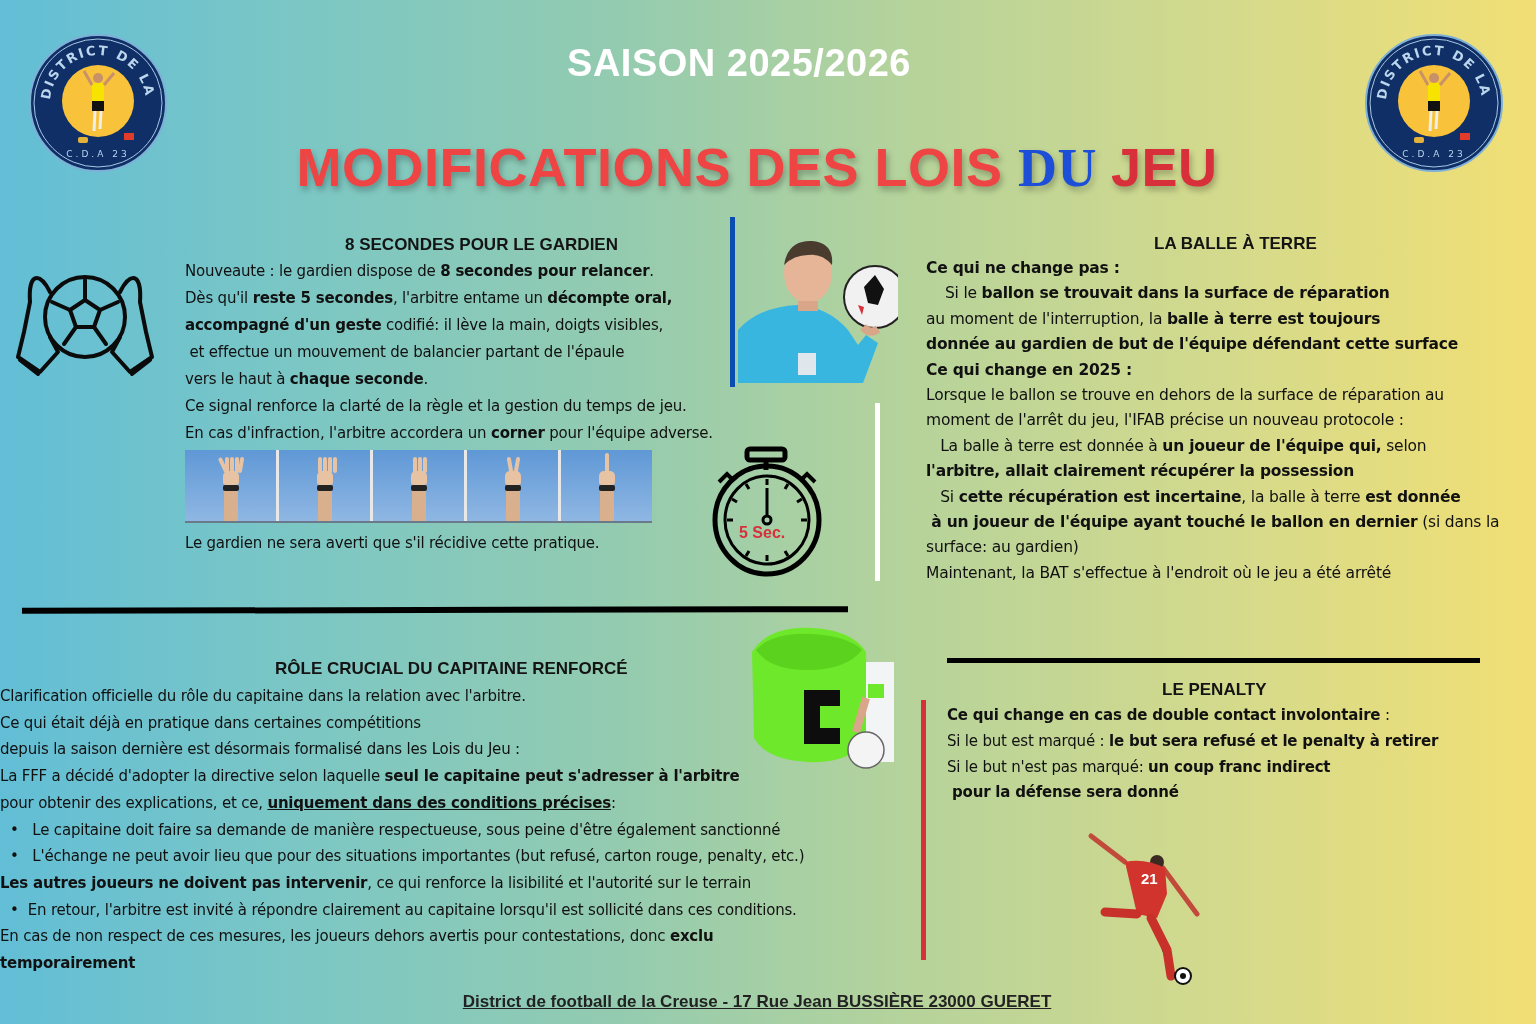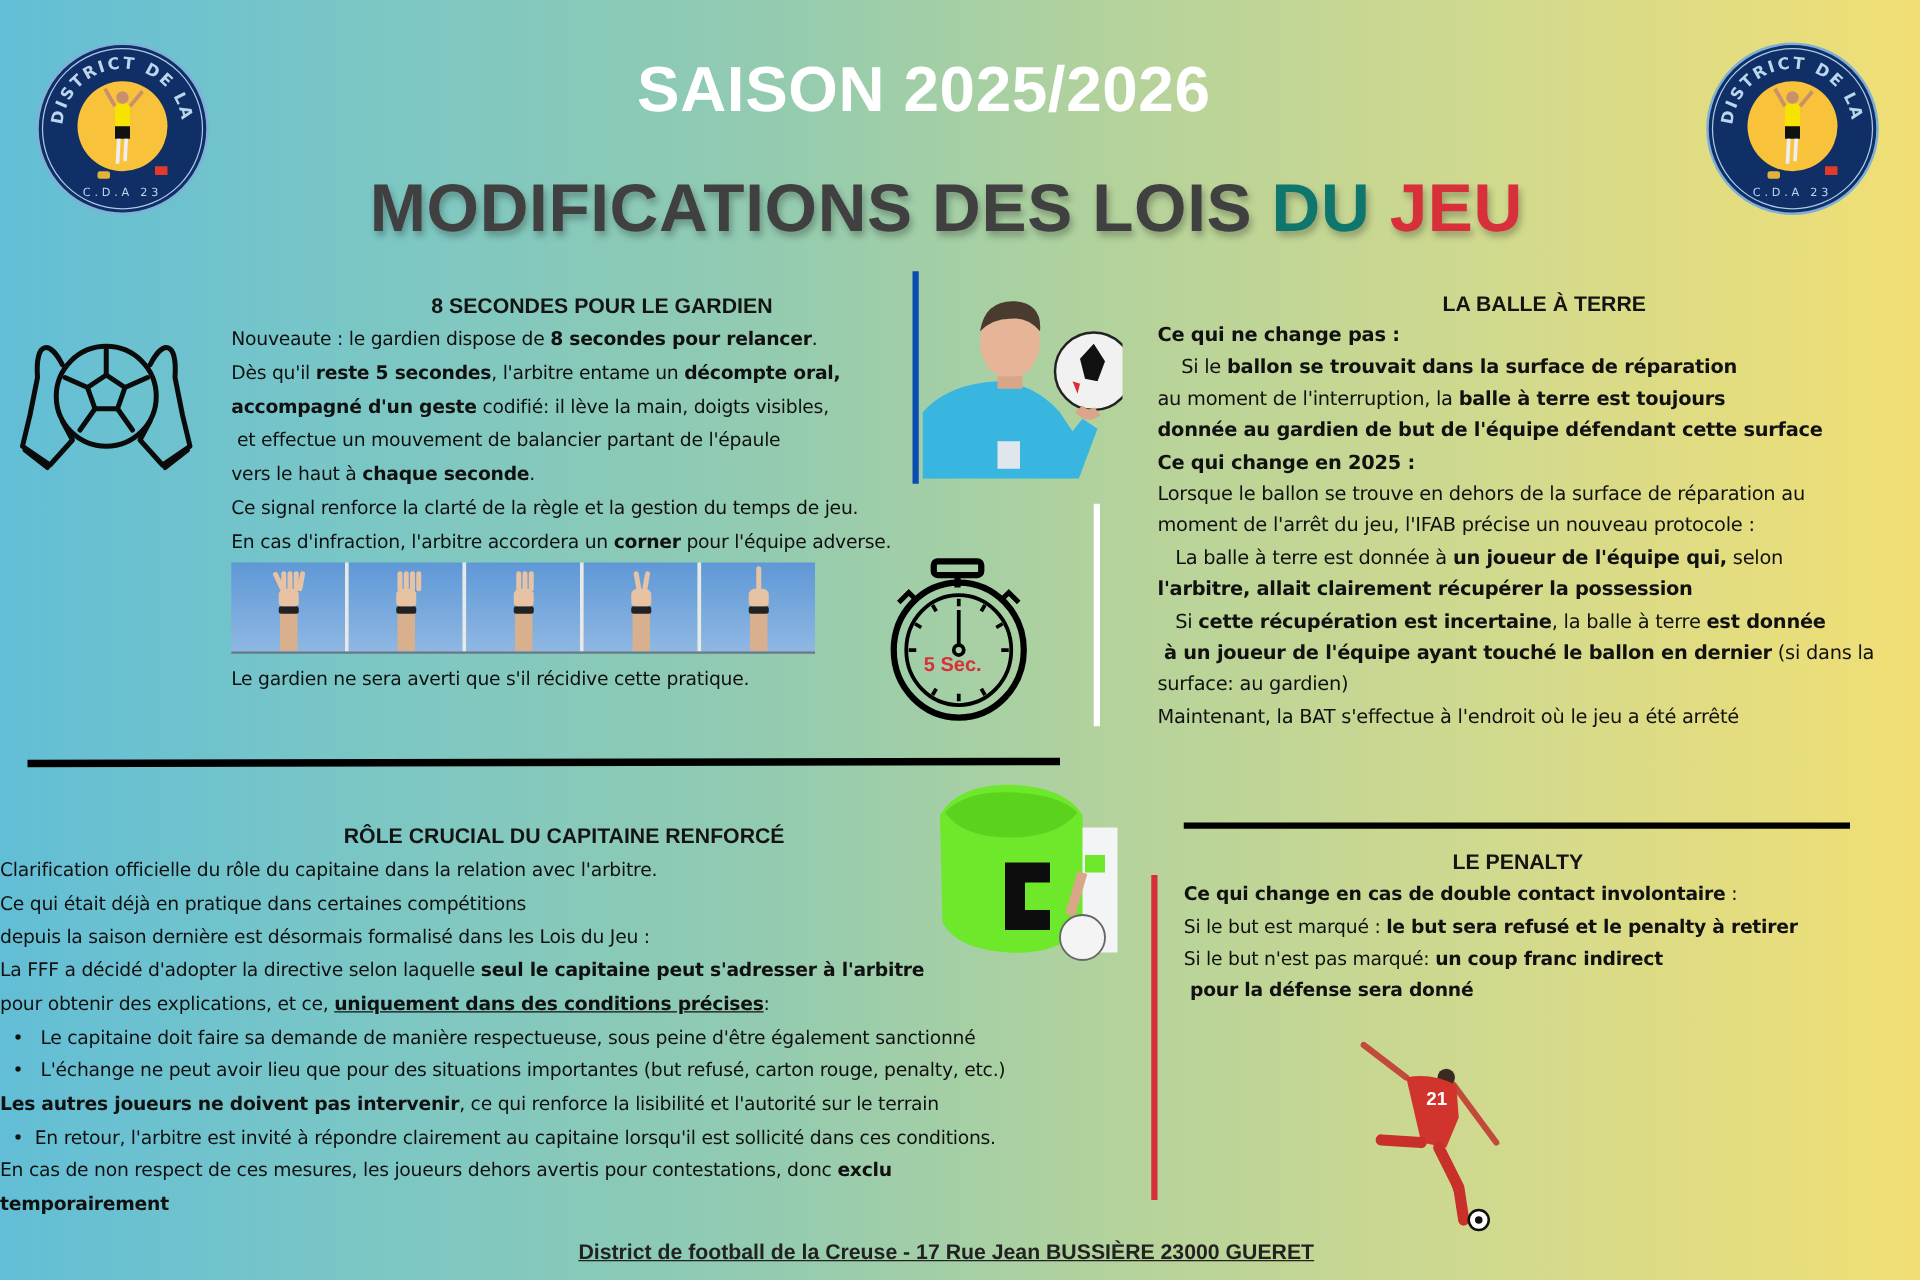--- a/index.html
+++ b/index.html
@@ -8,30 +8,30 @@
     position: relative;
     font-family: "DejaVu Sans", sans-serif;
     color: #111;
     background: linear-gradient(90deg, #62bed6 0%, #7cc7c4 20%, #93cbb0 40%, #b7d39a 60%, #d4da8c 80%, #f1df74 100%);
   }
   .abs { position: absolute; }
   .logo { width: 140px; height: 140px; }
   .title-season {
     left: 0; width: 1478px; top: 42px; text-align: center;
     font-family: "Liberation Sans", sans-serif; font-weight: 700;
-    font-size: 51px; color: #fff; letter-spacing: 0.5px;
+    font-size: 38px; color: #fff; letter-spacing: 0.5px;
   }
   .title-main {
     left: 0; width: 1514px; top: 136px; text-align: center;
     font-family: "Liberation Sans", sans-serif; font-weight: 900;
     font-size: 54px; letter-spacing: 0.5px;
     text-shadow: 2px 4px 6px rgba(0,0,0,0.28);
   }
-  .t-blue { color: #404040; }
-  .t-white { color: #0f766e; }
+  .t-blue { color: #ef4444; }
+  .t-white { color: #1d4ed8; font-family: Liberation Serif, serif; }
   .t-red { color: #d7303a; }
   .sec-head {
     font-family: "Liberation Sans", sans-serif; font-weight: 700;
     font-size: 17px; color: #141414;
   }
   .body-text {
     font-family: "DejaVu Sans", sans-serif; font-size: 15px; line-height: 27px;
     color: #111; white-space: nowrap; letter-spacing: -0.2px;
   }
   .body-text b { font-weight: 700; }

